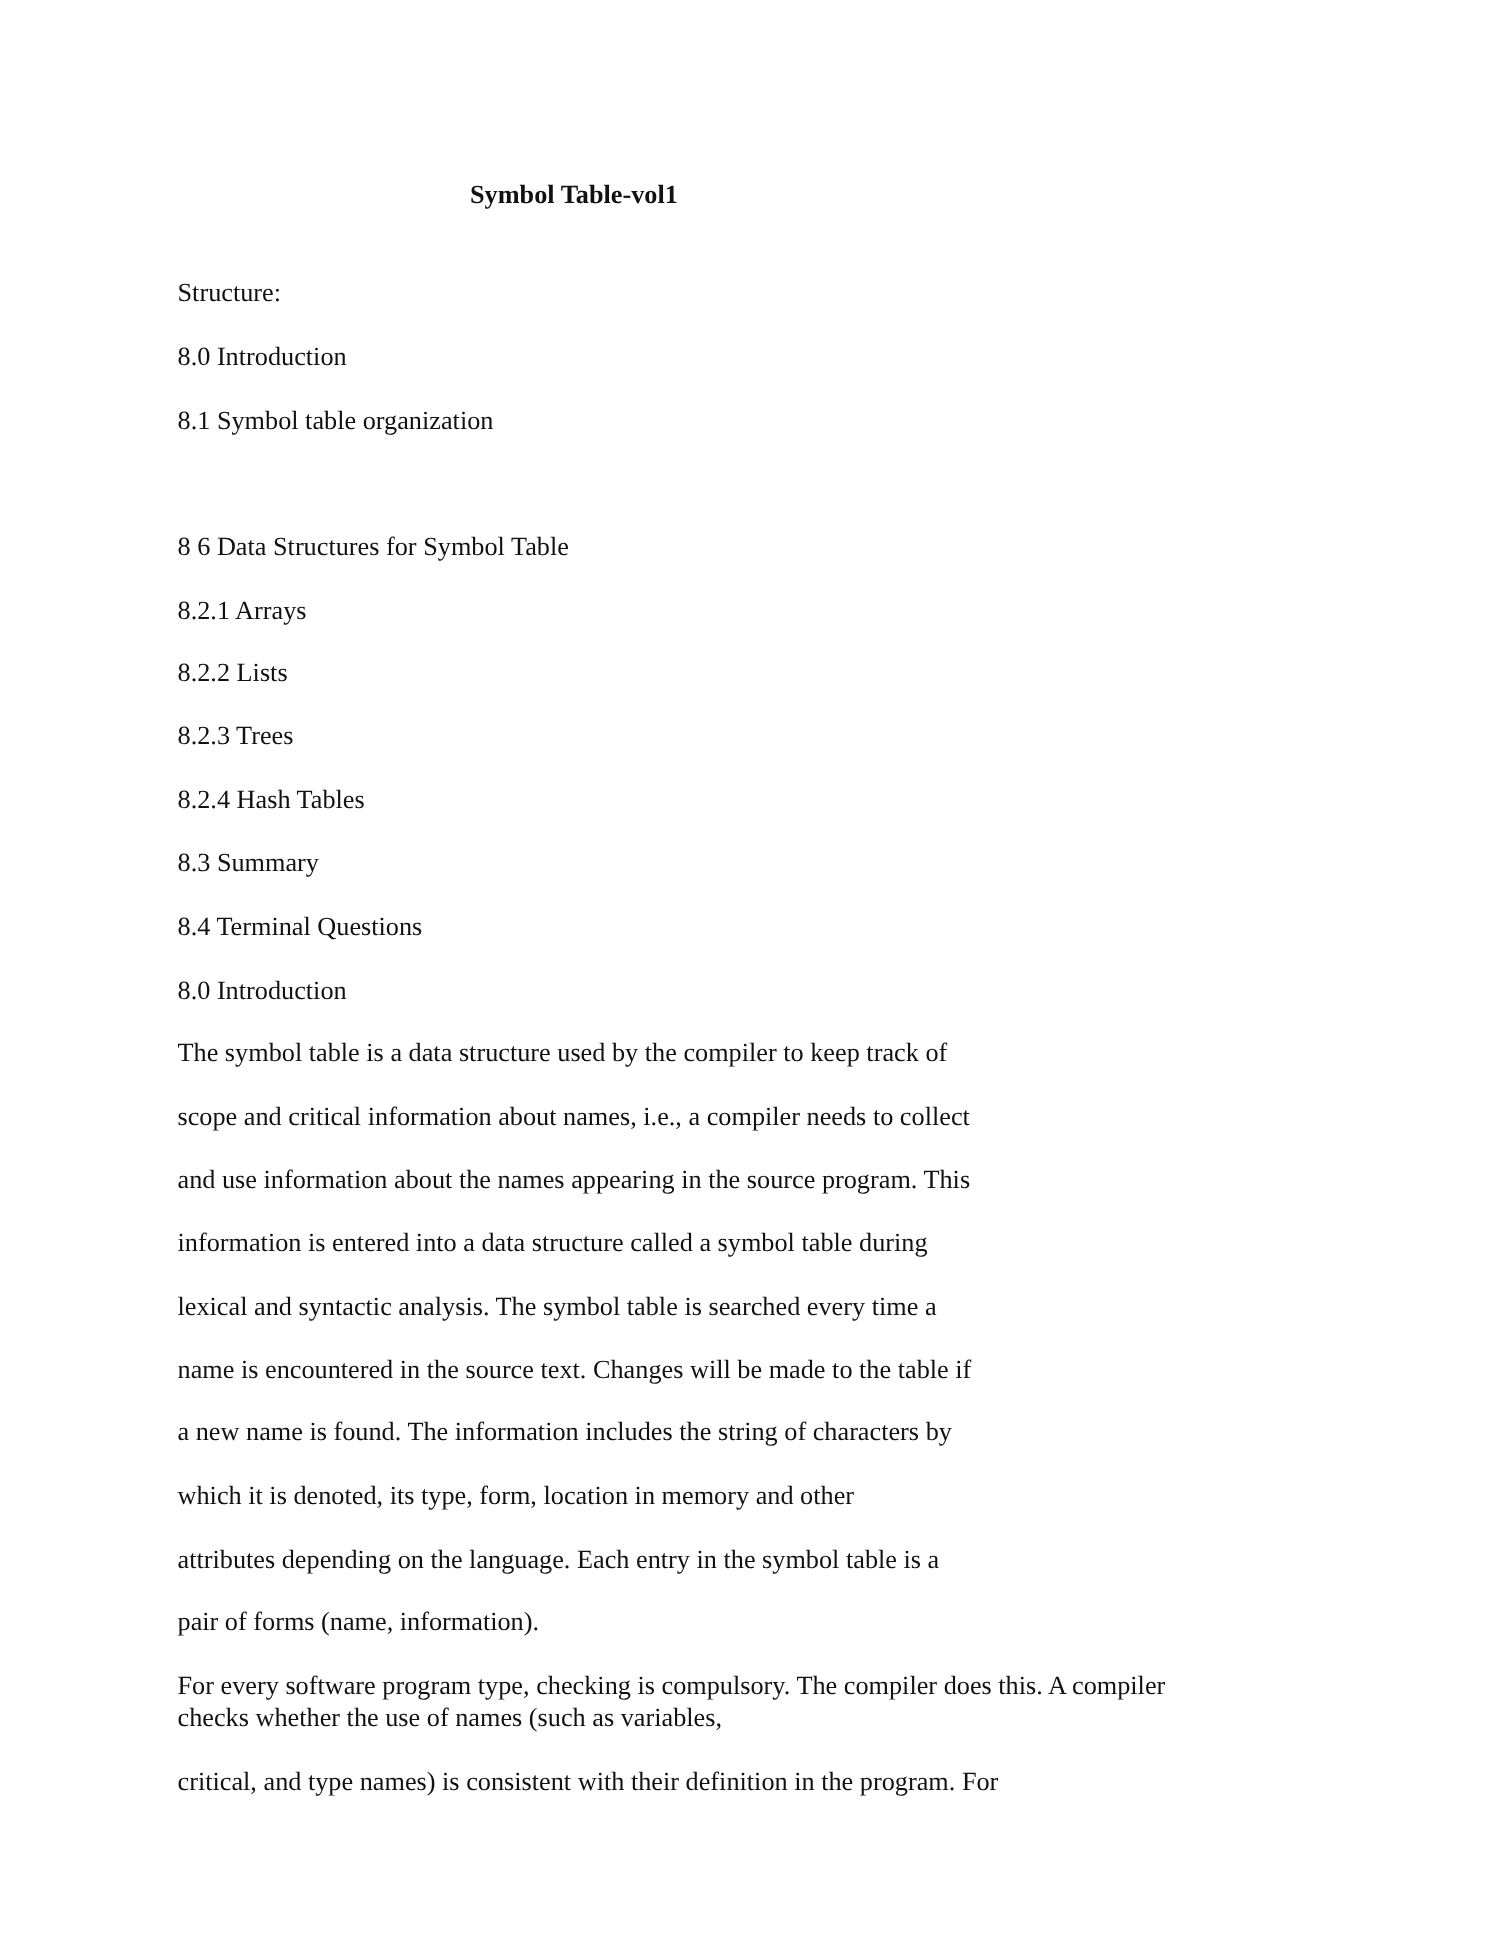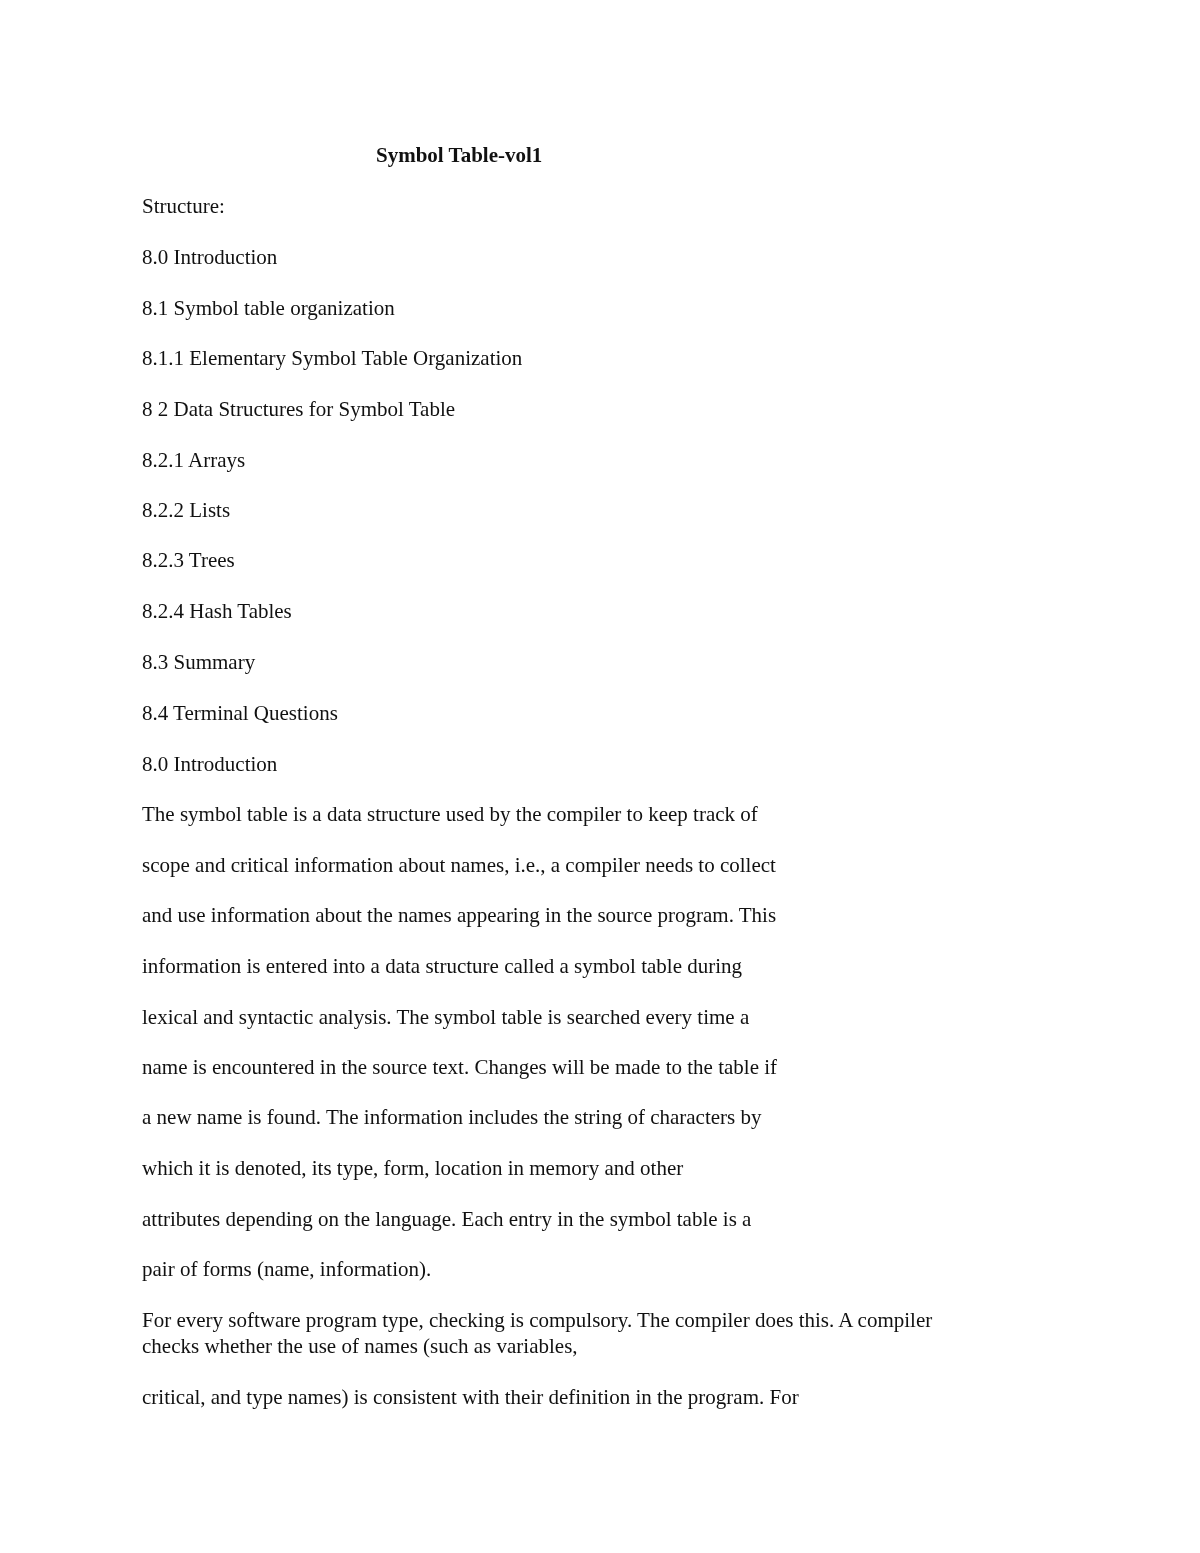--- a/index.html
+++ b/index.html
@@ -1,33 +1,32 @@
 <!DOCTYPE html>
 <html><head>
 <meta charset="utf-8">
 <style>
   html, body { margin: 0; padding: 0; background: #ffffff; }
   body { width: 1200px; height: 1553px; position: relative; overflow: hidden;
          font-family: "Liberation Serif", "DejaVu Serif", serif; color: #111111; }
   .page { position: absolute; left: 0; top: 0; width: 1200px; height: 1553px; }
   .title { position: absolute; left: 376px; top: 143px; font-size: 21px; font-weight: bold; white-space: nowrap; text-align: center; }
-  .line { position: absolute; left: 142px; font-size: 21px; white-space: nowrap; line-height: 26px; }
+  .line { position: absolute; left: 142px; font-size: 21px; white-space: nowrap; line-height: 26px; margin-top: 28px; }
 </style>
 </head>
 <body>
 
 <div class="page">
   <div class="title">Symbol Table-vol1</div>
 
   <div class="line" style="top:193px">Structure:</div>
 
   <div class="line" style="top:244px">8.0 Introduction</div>
   <div class="line" style="top:295px">8.1 Symbol table organization</div>
-  <div class="line" style="top:345px">8.1.1 Elementary Symbol Table Organization</div>
-  <div class="line" style="top:396px">8 2 Data Structures for Symbol Table</div>
+  <div class="line" style="top:396px">8 6 Data Structures for Symbol Table</div>
   <div class="line" style="top:447px">8.2.1 Arrays</div>
   <div class="line" style="top:497px">8.2.2 Lists</div>
   <div class="line" style="top:547px">8.2.3 Trees</div>
   <div class="line" style="top:598px">8.2.4 Hash Tables</div>
   <div class="line" style="top:649px">8.3 Summary</div>
   <div class="line" style="top:700px">8.4 Terminal Questions</div>
 
   <div class="line" style="top:751px">8.0 Introduction</div>
 
   <div class="line" style="top:801px">The symbol table is a data structure used by the compiler to keep track of</div>

